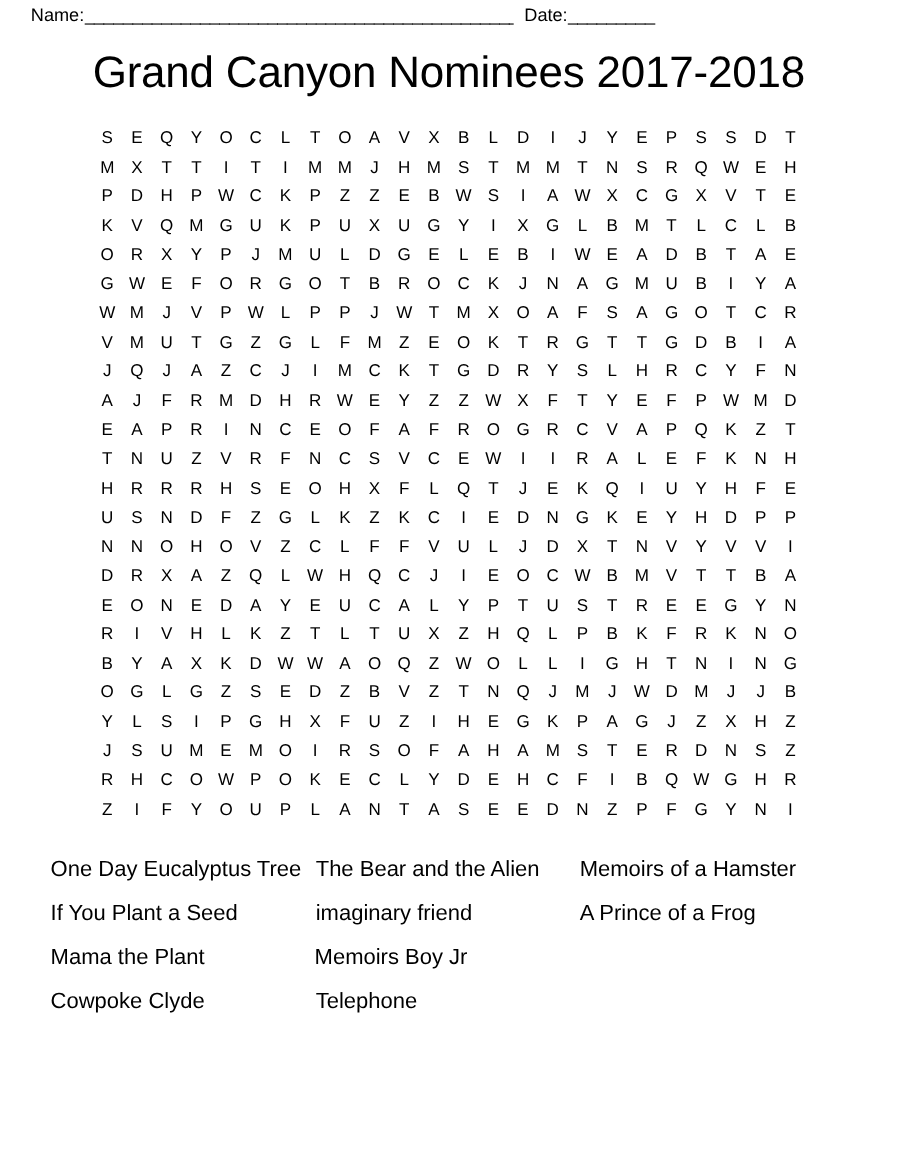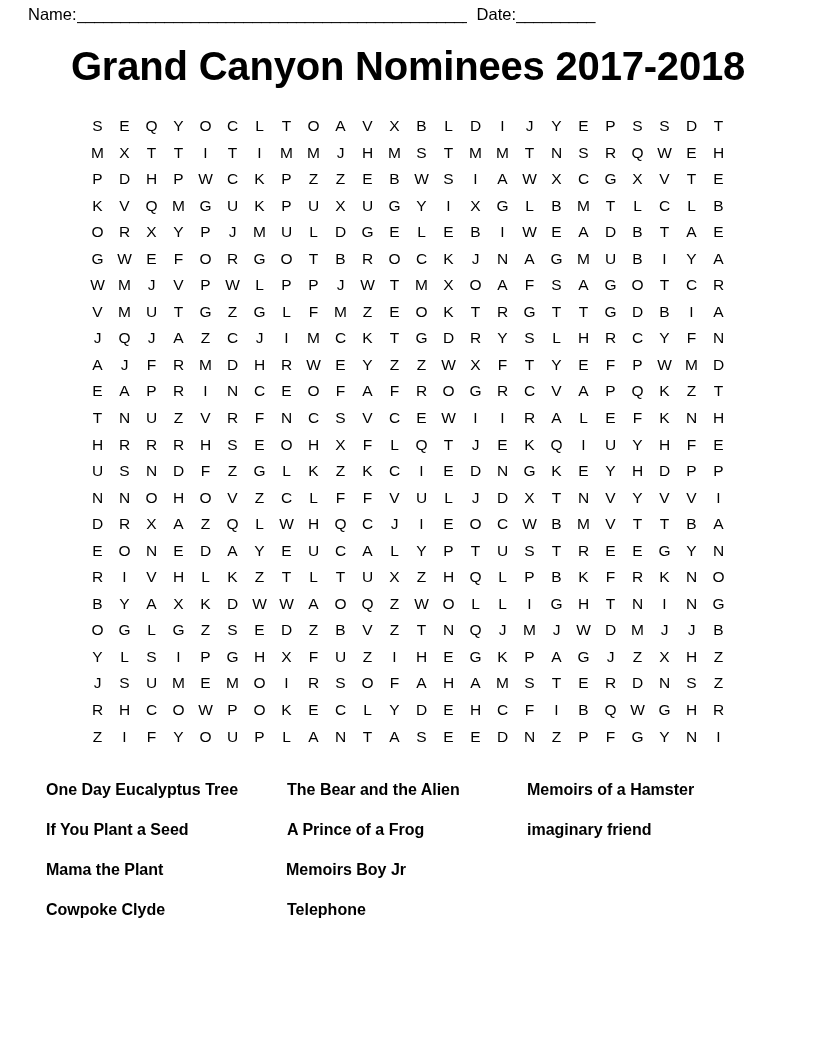--- a/index.html
+++ b/index.html
@@ -45,21 +45,21 @@
   #date-rule  { width: 85px; }
 
   
   #puzzle-title {
     position: absolute;
     top: 40px;
     left: 0;
     width: 816px;
     text-align: center;
     font-size: 40px;
-    font-weight: bold;
+    font-weight: normal;
     letter-spacing: -0.2px;
     line-height: 52px;
     margin: 0;
   }
 
   
   #letter-grid {
     position: absolute;
     top: 113px;
     left: 84px;
@@ -84,24 +84,23 @@
     top: 779px;
     left: 46px;
     width: 740px;
   }
   .word-row {
     display: flex;
     height: 40px;
     align-items: flex-start;
   }
   .word-cell {
-    font-size: 16px;
+    font-size: 20px;
     line-height: 22px;
     white-space: nowrap;
-    font-weight: bold;
   }
   .word-cell.c0 { width: 241px; }
   .word-cell.c1 { width: 240px; }
   .word-cell.c2 { width: 240px; }
 </style>
 </head>
 <body>
 
 <div id="header-line">
   <span class="hdr-label" id="name-label">Name:</span>
@@ -740,22 +739,22 @@
   </div>
 
 <div id="word-list">
     <div class="word-row">
       <span class="word-cell c0">One Day Eucalyptus Tree</span>
       <span class="word-cell c1">The Bear and the Alien</span>
       <span class="word-cell c2">Memoirs of a Hamster</span>
     </div>
     <div class="word-row">
       <span class="word-cell c0">If You Plant a Seed</span>
+      <span class="word-cell c2">imaginary friend</span>
       <span class="word-cell c1">A Prince of a Frog</span>
-      <span class="word-cell c2">imaginary friend</span>
     </div>
     <div class="word-row">
       <span class="word-cell c1">Mama the Plant</span>
       <span class="word-cell c2">Memoirs Boy Jr</span>
     </div>
     <div class="word-row">
       <span class="word-cell c0">Cowpoke Clyde</span>
       <span class="word-cell c2">Telephone</span>
     </div>
   </div>

